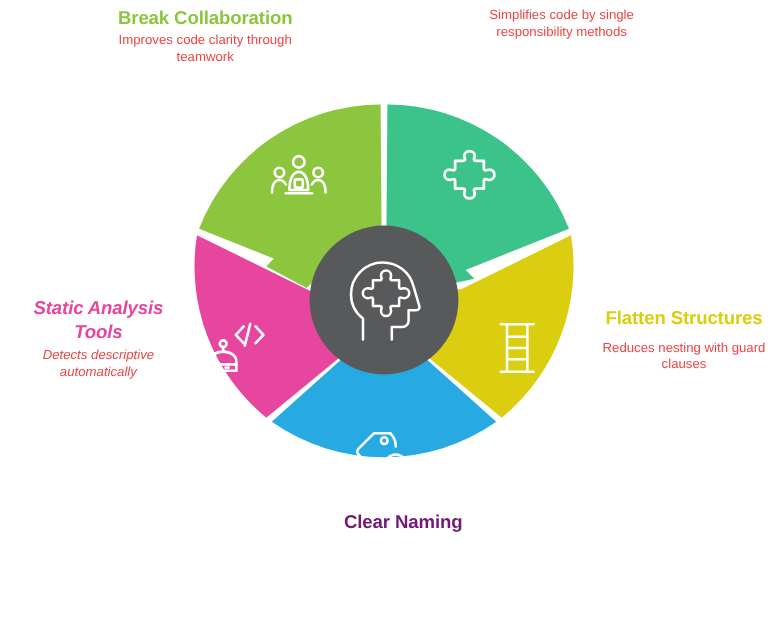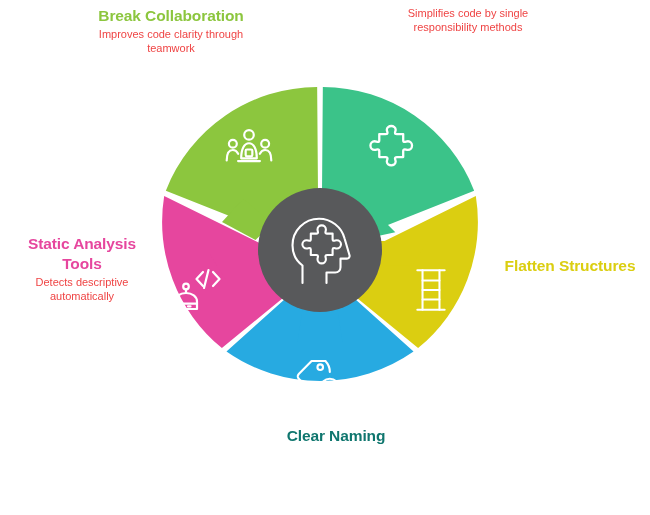--- a/index.html
+++ b/index.html
@@ -42,21 +42,21 @@
     font-size: 11px;
     color: #ef4444;
     margin: 0;
   }
 
   
   #callout-team          { left: 96px;  top: 6px;   width: 150px; }
   #callout-breakdown     { left: 392px; top: 6px;   width: 152px; }
   #callout-flatten       { left: 490px; top: 256px; width: 160px; }
   #callout-clearnaming   { left: 248px; top: 426px; width: 176px; }
-  #callout-static        { left: 8px;   top: 234px; width: 148px; }
+  #callout-static        { left: 8px;   top: 248px; width: 148px; font-style: italic; }
 
   #callout-flatten .callout-desc,
   #callout-clearnaming .callout-desc { margin-top: 7px; }
 </style>
 </head>
 <body>
 
 <div id="infographic">
 
   <svg class="wheel-svg" viewBox="0 0 650 515">
@@ -279,24 +279,25 @@
     <div class="callout-title" style="color:#8CC63E">Break Collaboration</div>
     <div class="callout-desc">Improves code clarity through teamwork</div>
   </div>
 
   <div class="callout" id="callout-breakdown">
     <div class="callout-desc">Simplifies code by single responsibility methods</div>
   </div>
 
   <div class="callout" id="callout-flatten">
     <div class="callout-title" style="color:#DBCE11">Flatten Structures</div>
+    <div class="callout-desc">Reduces nesting with guard clauses</div>
   </div>
 
   <div class="callout" id="callout-clearnaming">
-    <div class="callout-title" style="color:#0f766e">Clear Naming</div>
+    <div class="callout-title" style="color:#701a75">Clear Naming</div>
   </div>
 
   <div class="callout" id="callout-static">
     <div class="callout-title" style="color:#E6469E">Static Analysis Tools</div>
     <div class="callout-desc">Detects descriptive automatically</div>
   </div>
 
 </div>
 
 </body></html>

